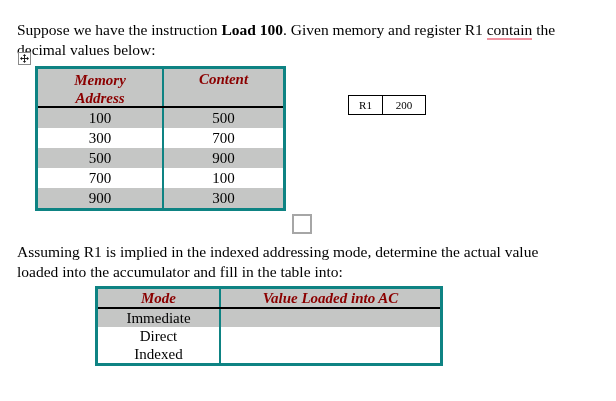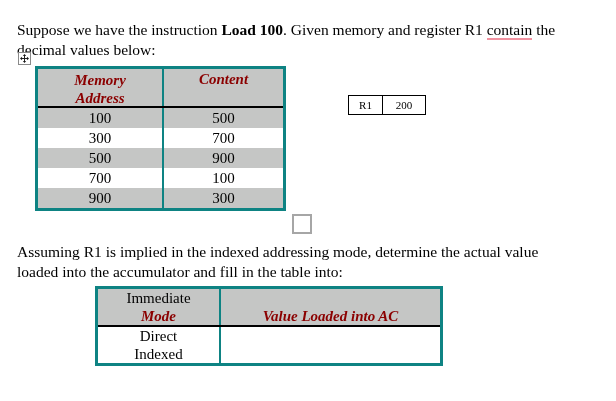--- a/index.html
+++ b/index.html
@@ -132,31 +132,31 @@
 </div>
 
 <div class="abs resize-handle"></div>
 
 <div class="abs para question">
   <span class="line">Assuming R1 is implied in the indexed addressing mode, determine the actual value</span>
   <span class="line">loaded into the accumulator and fill in the table into:</span>
 </div>
 
 <div class="abs tbl mode">
-  <div class="trow gray">
-    <div class="cell c1 first">Immediate</div>
-    <div class="cell c2"></div>
-  </div>
   <div class="trow header">
     <div class="cell c1 first">
       <span>Mode</span>
     </div>
     <div class="cell c2">
       <span>Value Loaded into AC</span>
     </div>
+  </div>
+  <div class="trow gray">
+    <div class="cell c1 first">Immediate</div>
+    <div class="cell c2"></div>
   </div>
   <div class="trow">
     <div class="cell c1 first">Direct</div>
     <div class="cell c2"></div>
   </div>
   <div class="trow">
     <div class="cell c1 first">Indexed</div>
     <div class="cell c2"></div>
   </div>
 </div>

